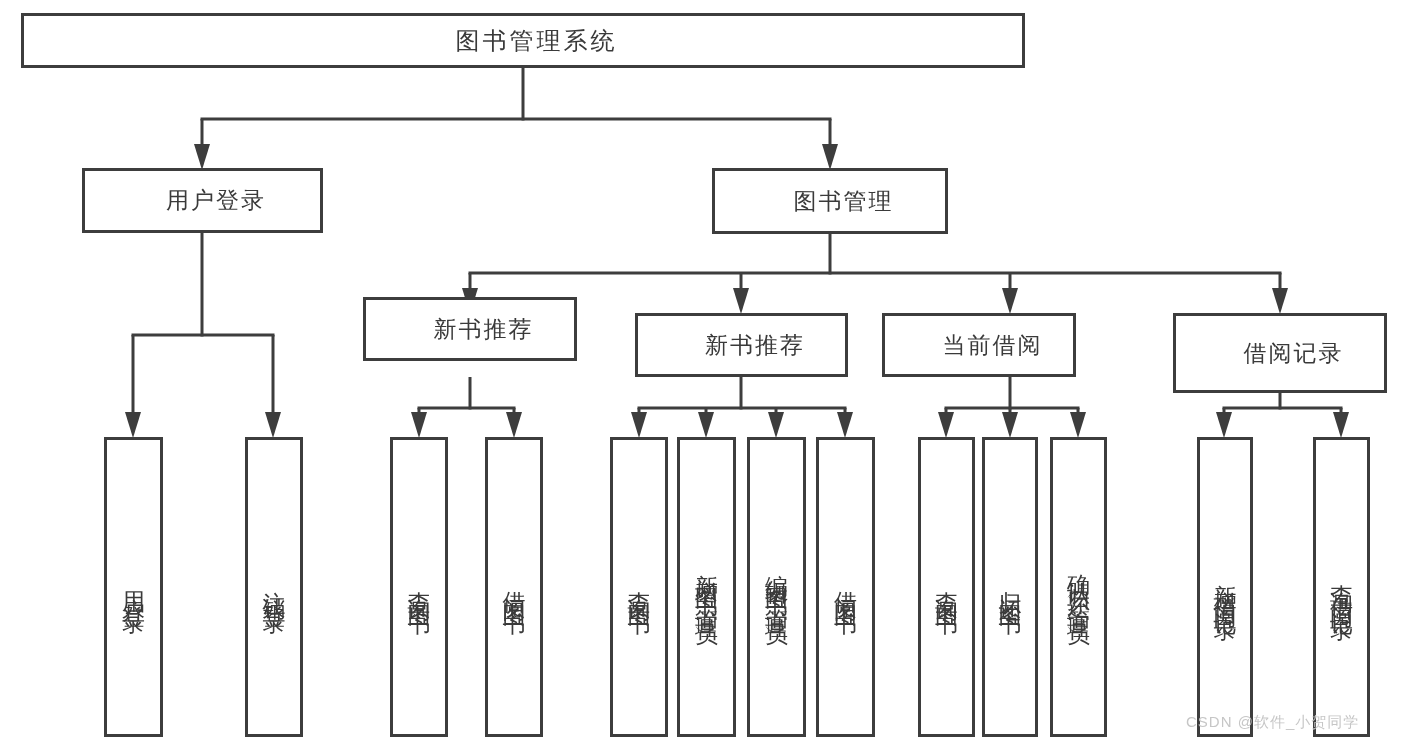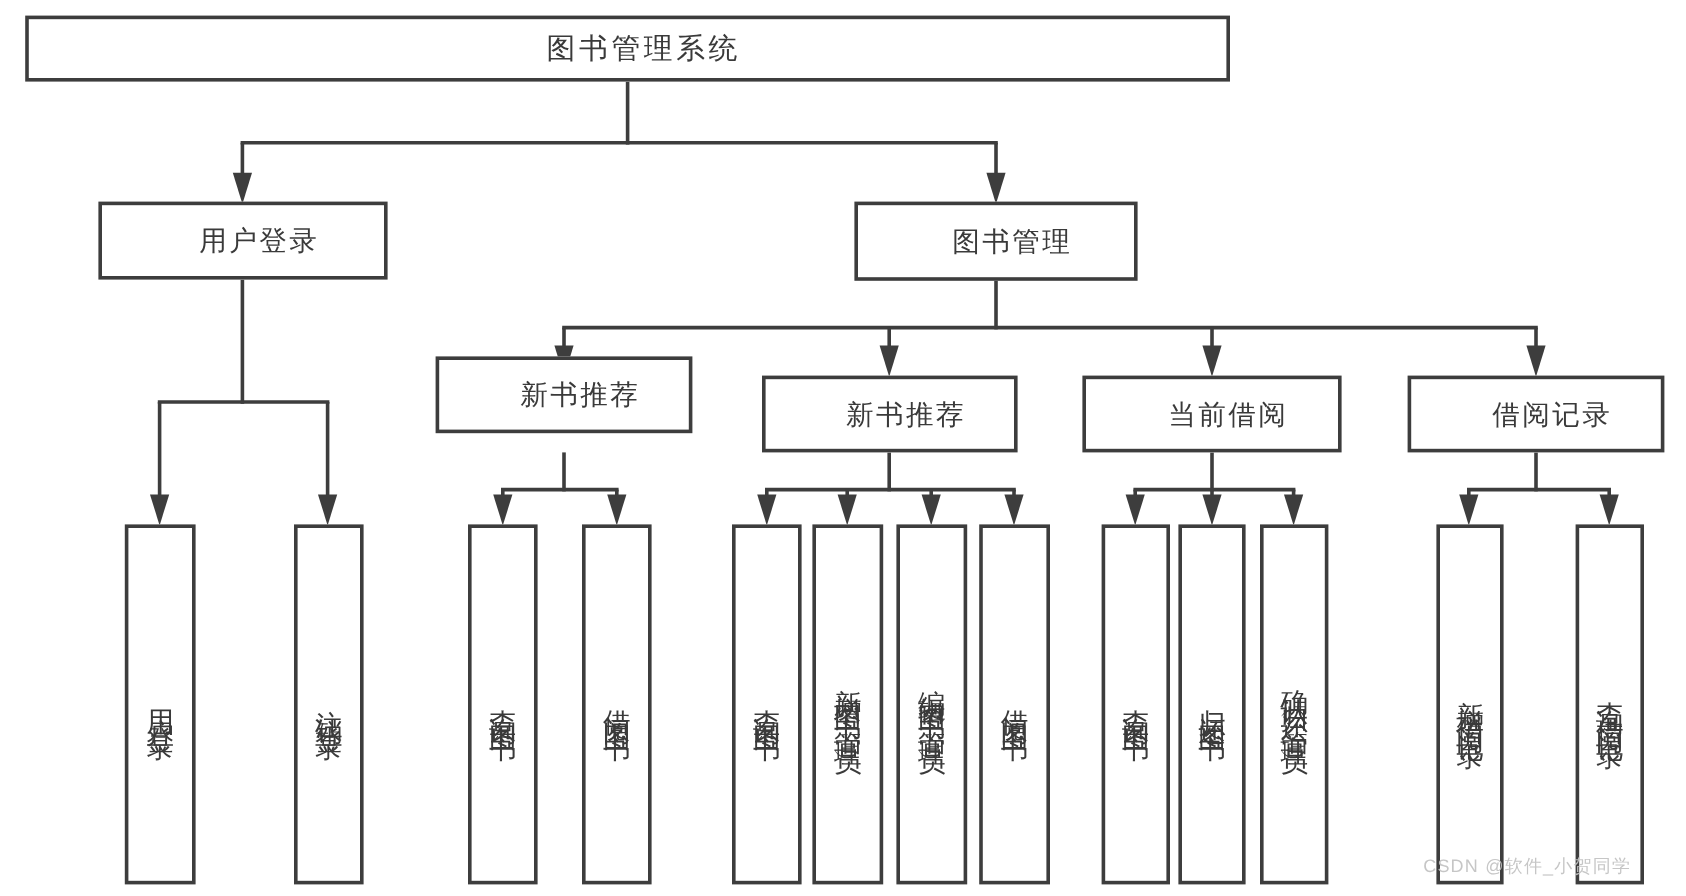--- a/index.html
+++ b/index.html
@@ -114,22 +114,22 @@
     </g>
   </svg>
 
   <div class="node h root" style="left:21px;top:13px;width:1004px;height:55px">图书管理系统</div>
 
   <div class="node h" style="left:82px;top:168px;width:241px;height:65px">用户登录</div>
   <div class="node h" style="left:712px;top:168px;width:236px;height:66px">图书管理</div>
 
   <div class="node h" style="left:363px;top:297px;width:214px;height:64px">新书推荐</div>
   <div class="node h" style="left:635px;top:313px;width:213px;height:64px">新书推荐</div>
-  <div class="node h" style="left:902px;top:313px;width:216px;height:64px">当前借阅</div>
-  <div class="node h" style="left:1173px;top:313px;width:214px;height:64px">借阅记录</div>
+  <div class="node h" style="left:882px;top:313px;width:194px;height:64px">当前借阅</div>
+  <div class="node h" style="left:1173px;top:313px;width:214px;height:80px">借阅记录</div>
 
   <div class="node v" style="left:104px;top:437px;width:59px;height:300px">用户登录</div>
   <div class="node v" style="left:245px;top:437px;width:58px;height:300px">注销登录</div>
 
   <div class="node v" style="left:390px;top:437px;width:58px;height:300px">查询图书</div>
   <div class="node v" style="left:485px;top:437px;width:58px;height:300px">借阅图书</div>
 
   <div class="node v" style="left:610px;top:437px;width:58px;height:300px">查询图书</div>
   <div class="node v" style="left:677px;top:437px;width:59px;height:300px">新增图书（管理员）</div>
   <div class="node v" style="left:747px;top:437px;width:59px;height:300px">编辑图书（管理员）</div>

